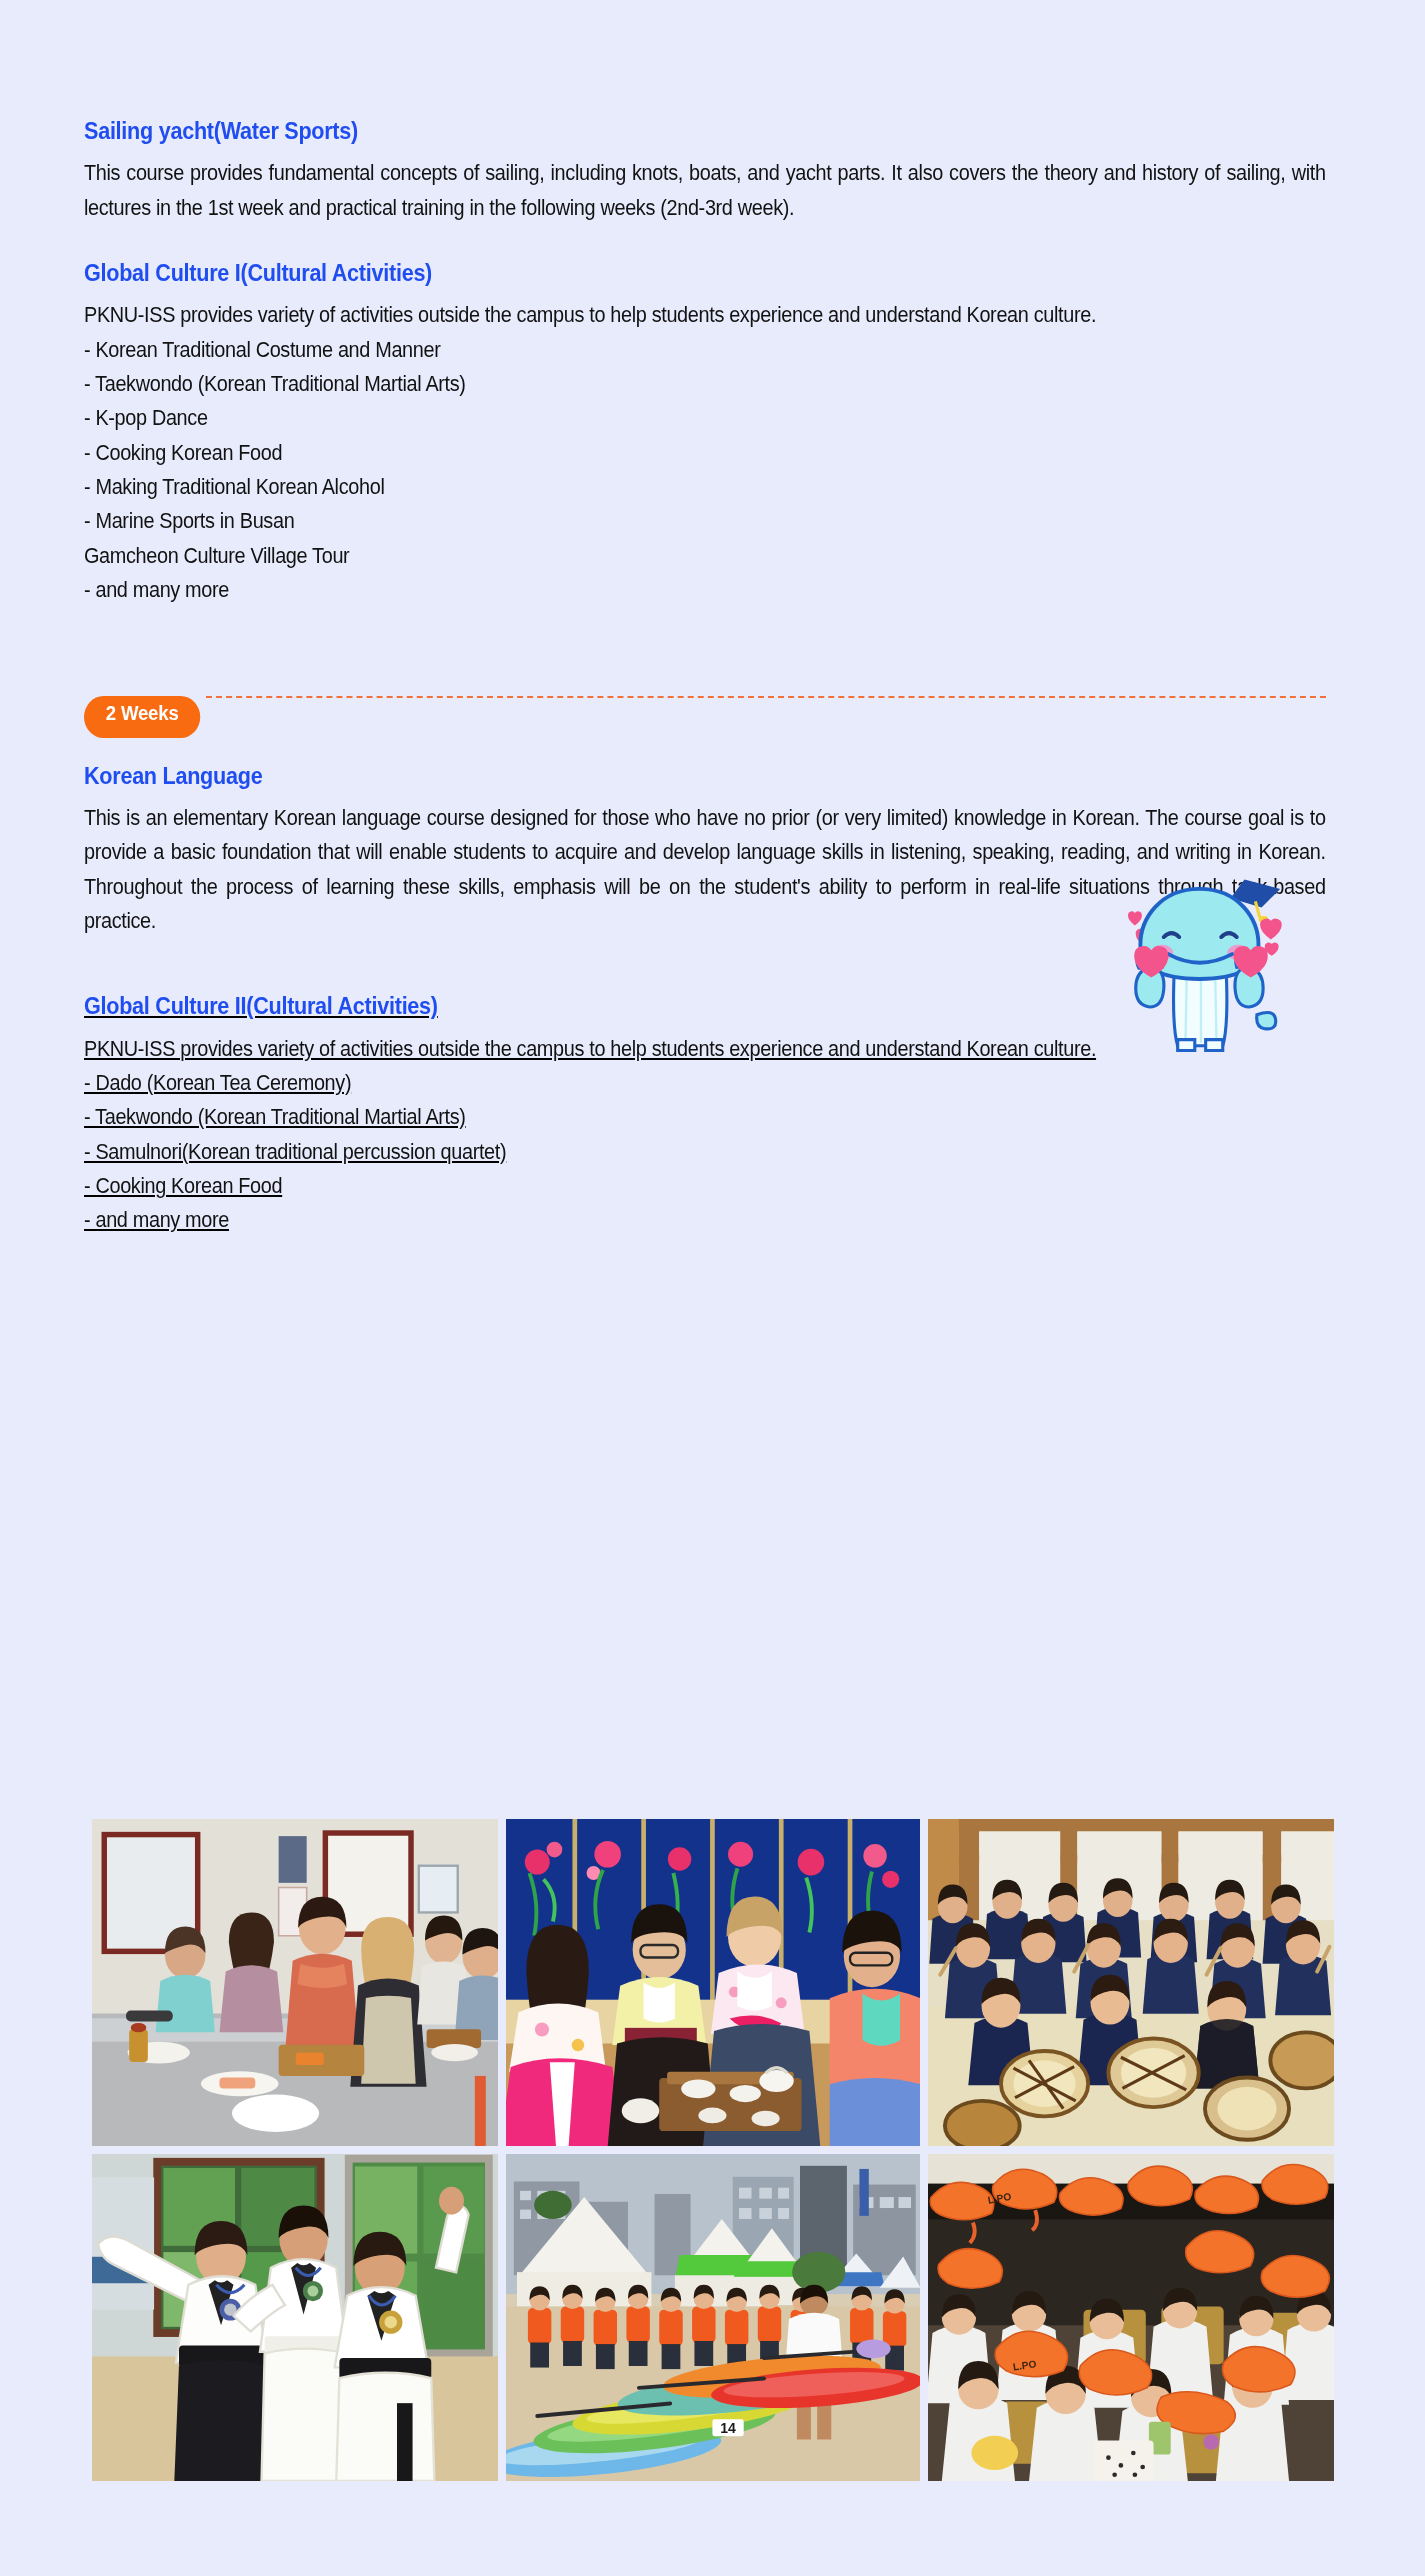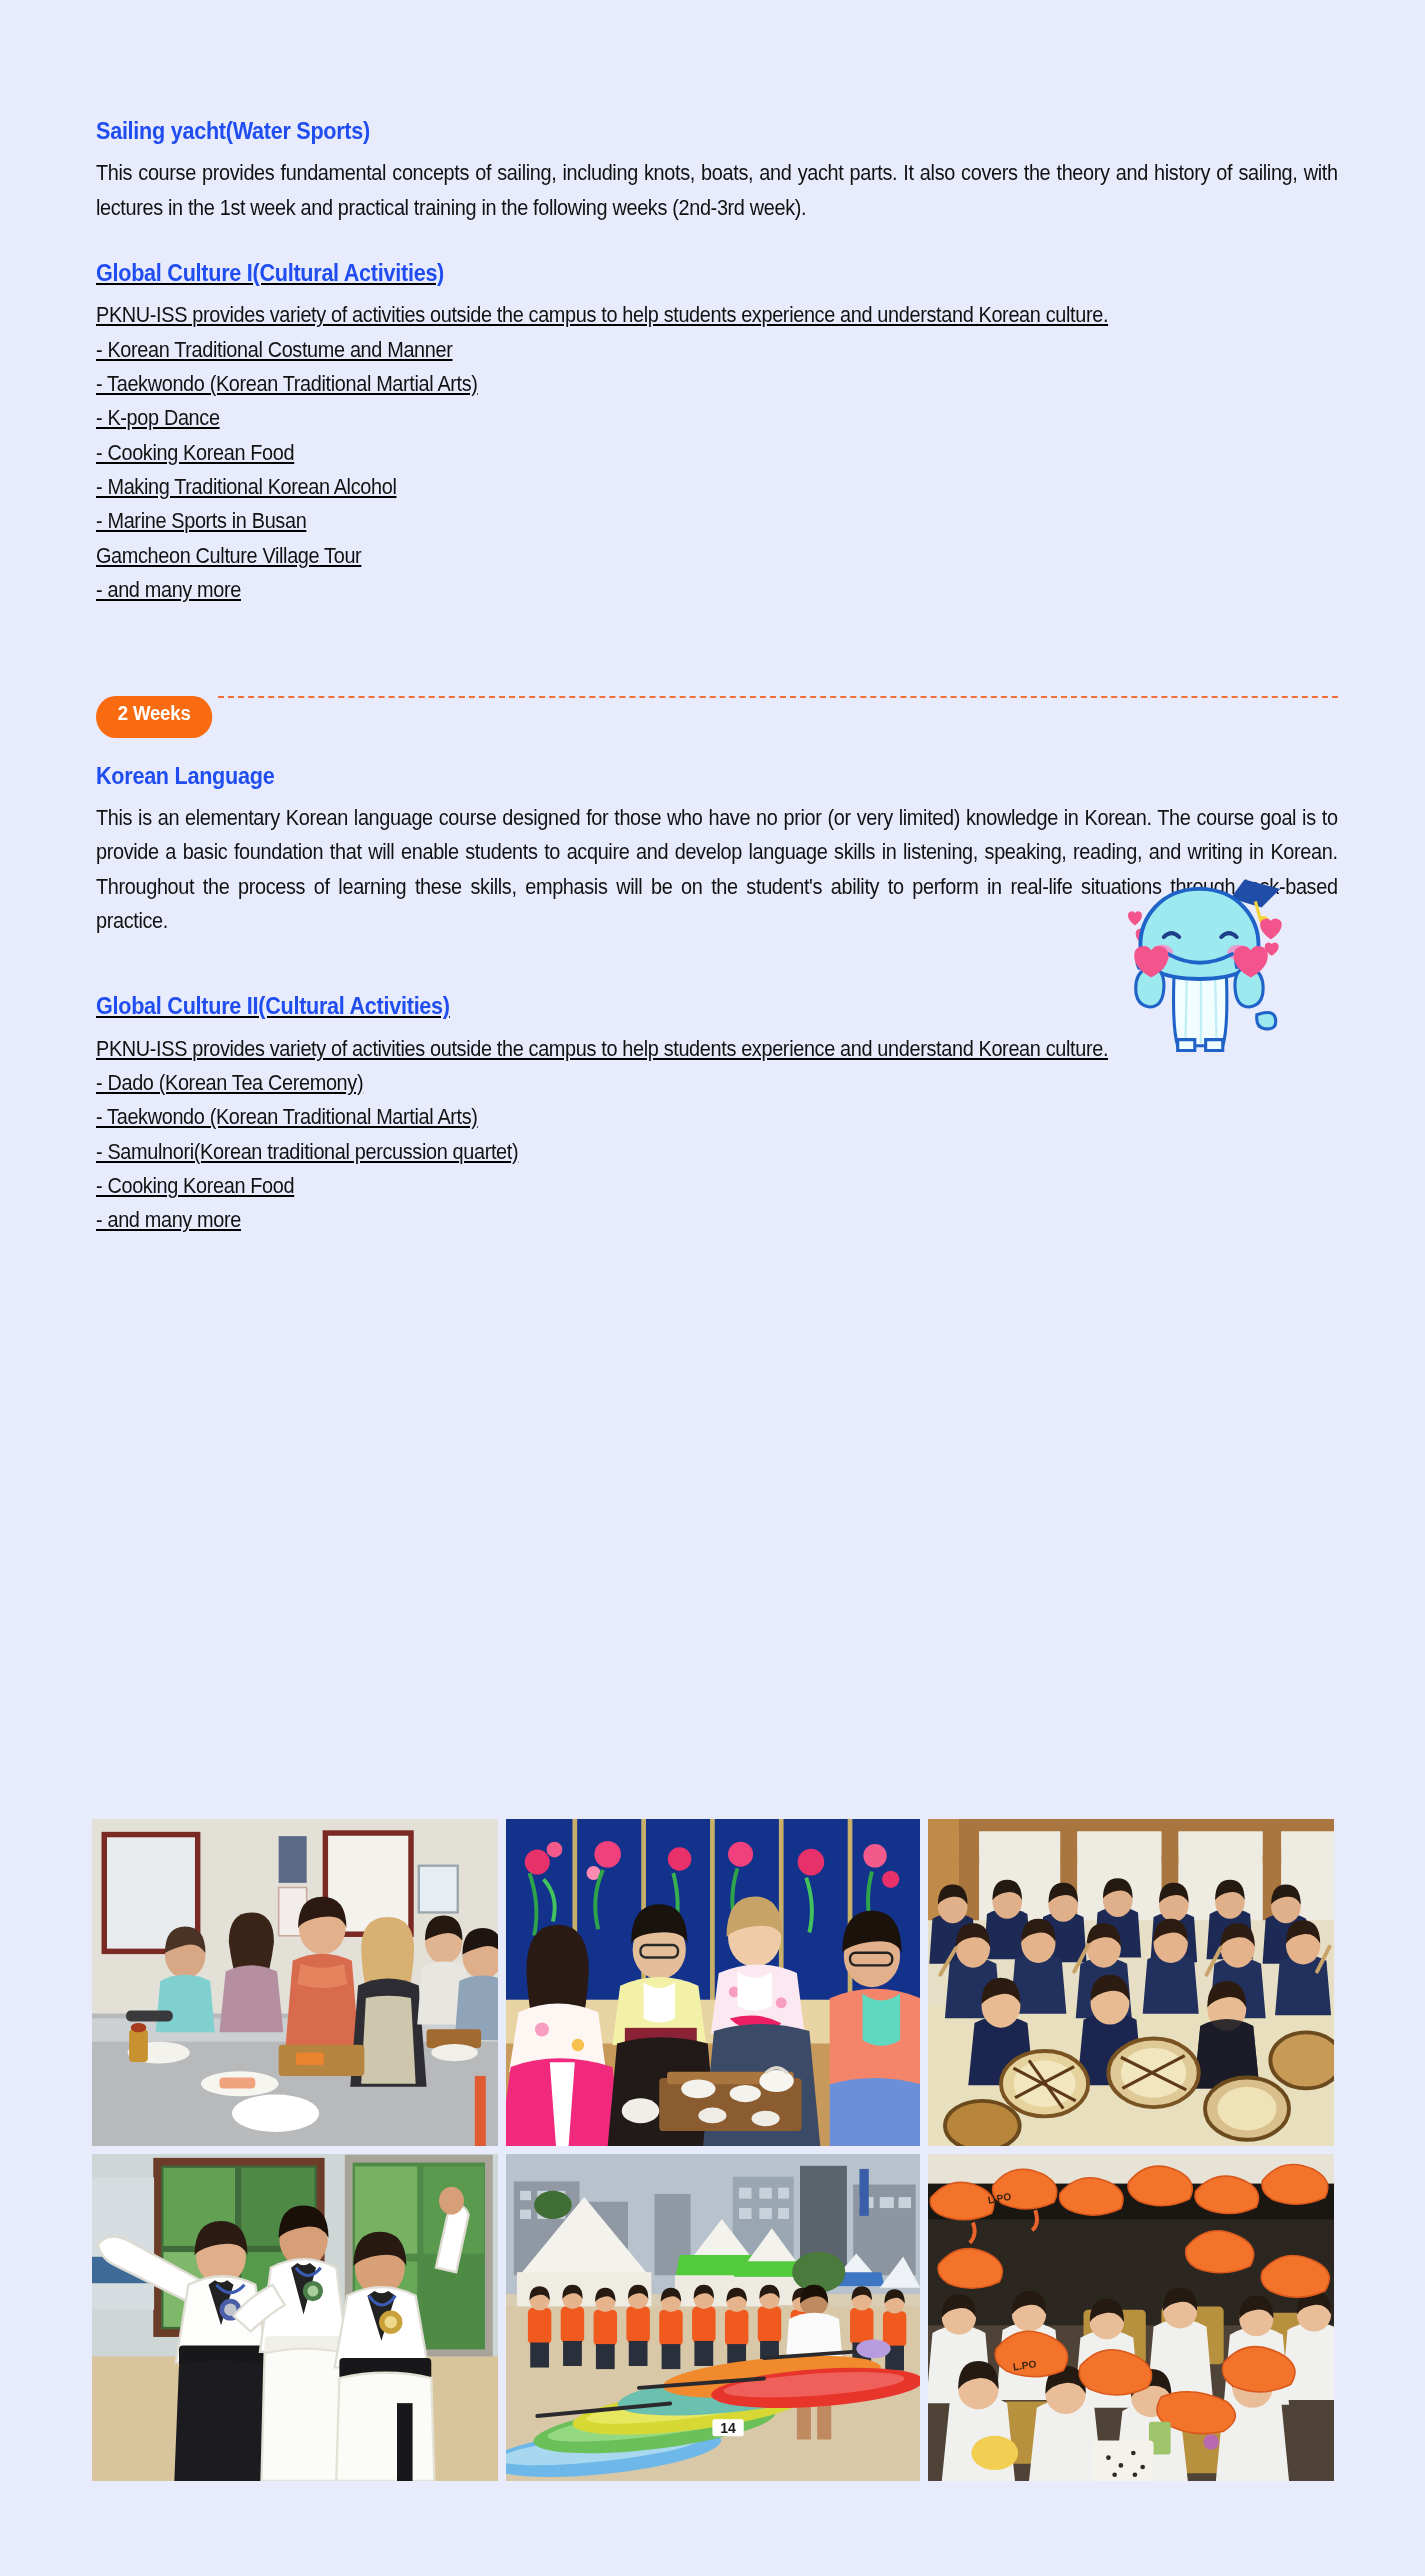--- a/index.html
+++ b/index.html
@@ -20,21 +20,21 @@
   .page {
     position: relative;
     width: 1426px;
     height: 2576px;
     box-sizing: border-box;
   }
 
   
   .content {
     position: absolute;
-    left: 96px;
+    left: 84px;
     top: 0;
     width: 1242px;
   }
 
   .section {
     margin-bottom: 34px;
   }
 
   .sec-title {
     color: #1f4df0;
@@ -143,21 +143,21 @@
 
 <div class="page">
 
   <div class="content">
 
     <div class="section" style="padding-top:117px;">
       <h2 class="sec-title">Sailing yacht(Water Sports)</h2>
       <p class="body-para">This course provides fundamental concepts of sailing, including knots, boats, and yacht parts. It also covers the theory and history of sailing, with lectures in the 1st week and practical training in the following weeks (2nd-3rd week).</p>
     </div>
 
-    <div class="section" style="text-decoration:underline;">
+    <div class="section" style="">
       <h2 class="sec-title">Global Culture I(Cultural Activities)</h2>
       <p class="body-para">PKNU-ISS provides variety of activities outside the campus to help students experience and understand Korean culture.</p>
       <ul class="bullets">
         <li>- Korean Traditional Costume and Manner</li>
         <li>- Taekwondo (Korean Traditional Martial Arts)</li>
         <li>- K-pop Dance</li>
         <li>- Cooking Korean Food</li>
         <li>- Making Traditional Korean Alcohol</li>
         <li>- Marine Sports in Busan</li>
         <li>Gamcheon Culture Village Tour</li>

